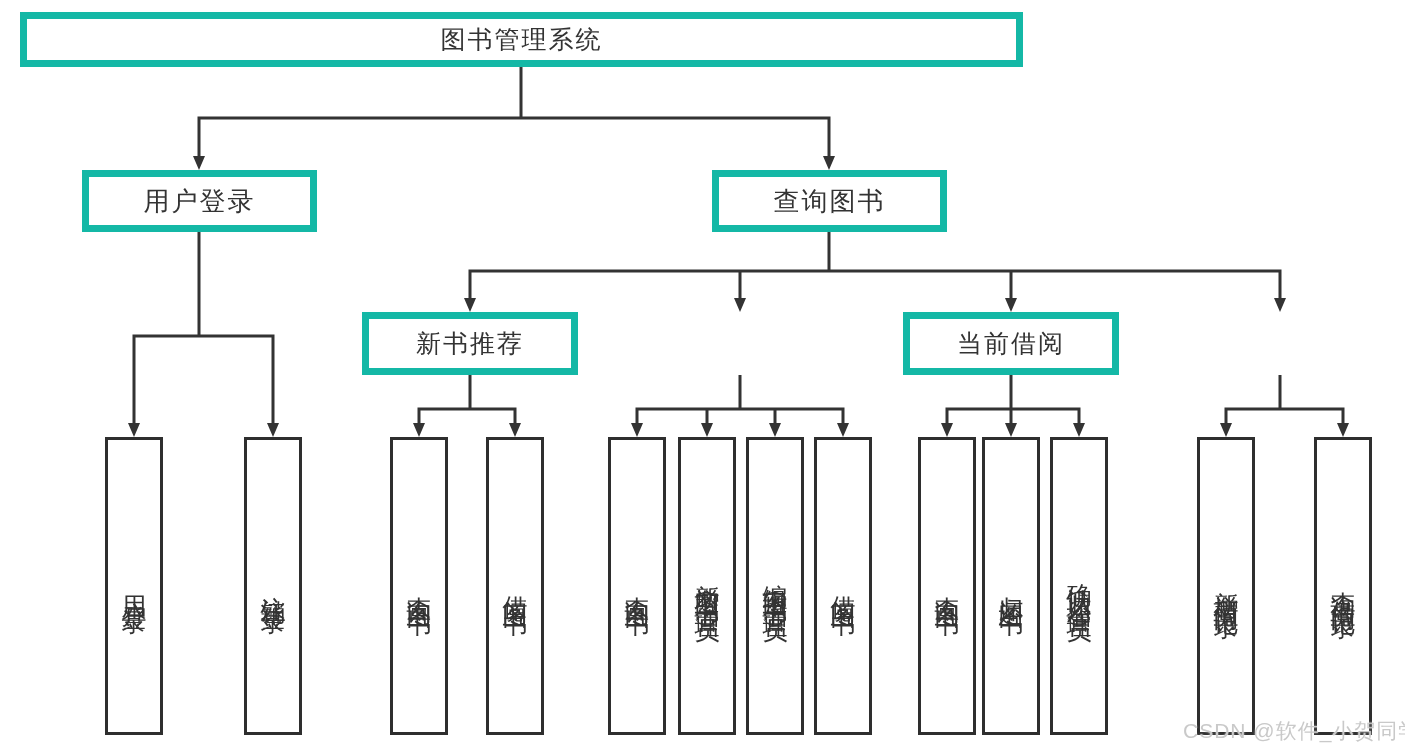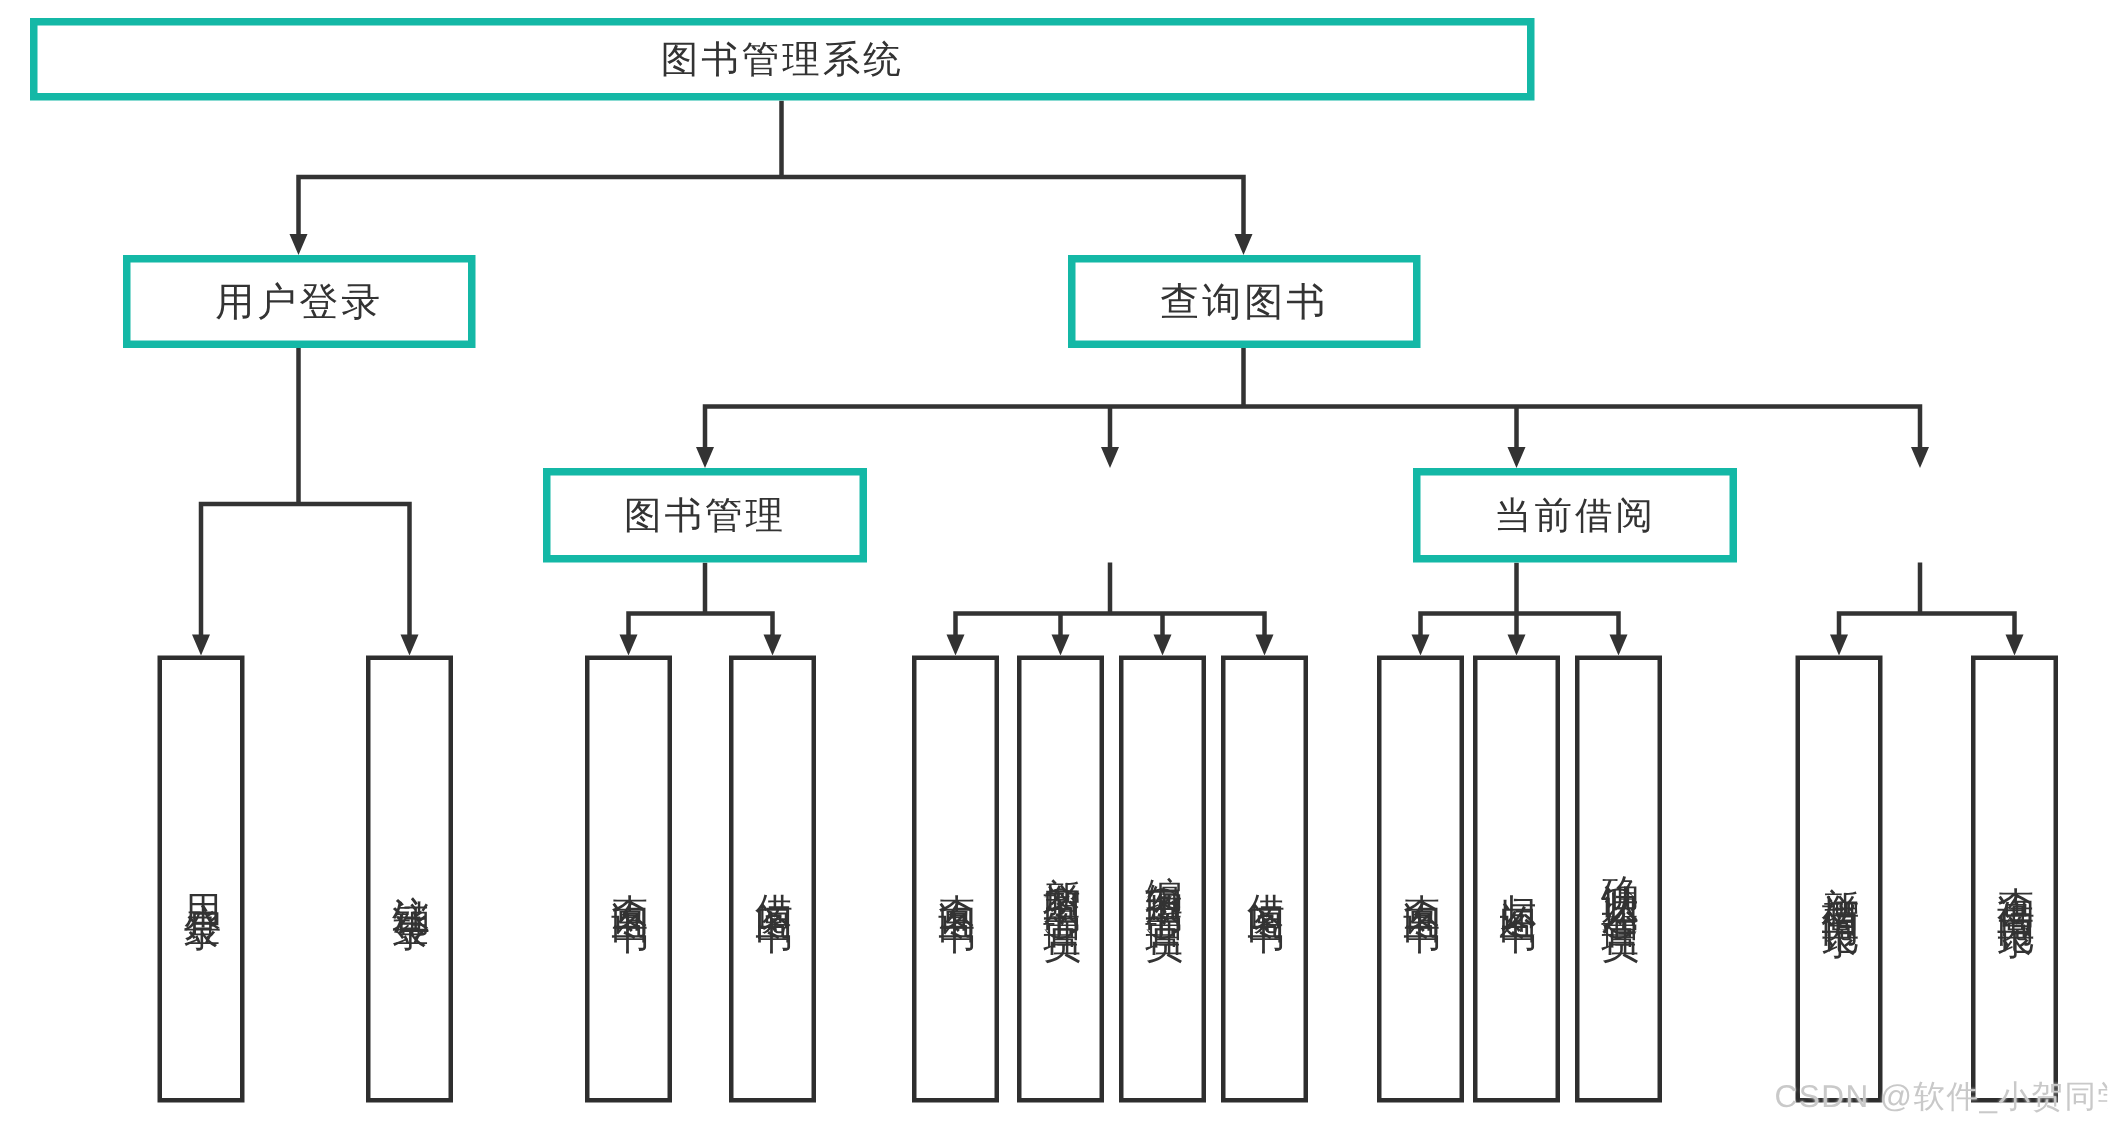--- a/index.html
+++ b/index.html
@@ -8,21 +8,21 @@
     width:1405px;height:747px;
     background:#ffffff;
     font-family:"Liberation Sans","DejaVu Sans",sans-serif;
     color:#333333;
     overflow:hidden;
   }
   #connectors{position:absolute;left:0;top:0;}
   .hbox{
     position:absolute;
     box-sizing:border-box;
-    border:5px solid #14b8a6;
+    border:7px solid #14b8a6;
     background:#ffffff;
     display:flex;align-items:center;justify-content:center;
     font-size:26px;letter-spacing:2px;
     white-space:nowrap;
   }
   .hbox.root{font-size:25px;}
   .vbox{
     position:absolute;
     box-sizing:border-box;
     border:3px solid #2e2e2e;
@@ -78,23 +78,23 @@
   </div>
 
   <div class="hbox lvl2" style="left:82px">
     <span>用户登录</span>
   </div>
   <div class="hbox lvl2" style="left:712px">
     <span>查询图书</span>
   </div>
 
   <div class="hbox lvl3" style="left:362px">
-    <span>图书管理</span>
+    <span>新书推荐</span>
   </div>
-  <div class="hbox lvl3" style="left:942px">
+  <div class="hbox lvl3" style="left:903px">
     <span>当前借阅</span>
   </div>
 
   <div class="vbox" style="left:105px">
     <span class="vtext">用户登录</span>
   </div>
   <div class="vbox" style="left:244px">
     <span class="vtext">注销登录</span>
   </div>
 

